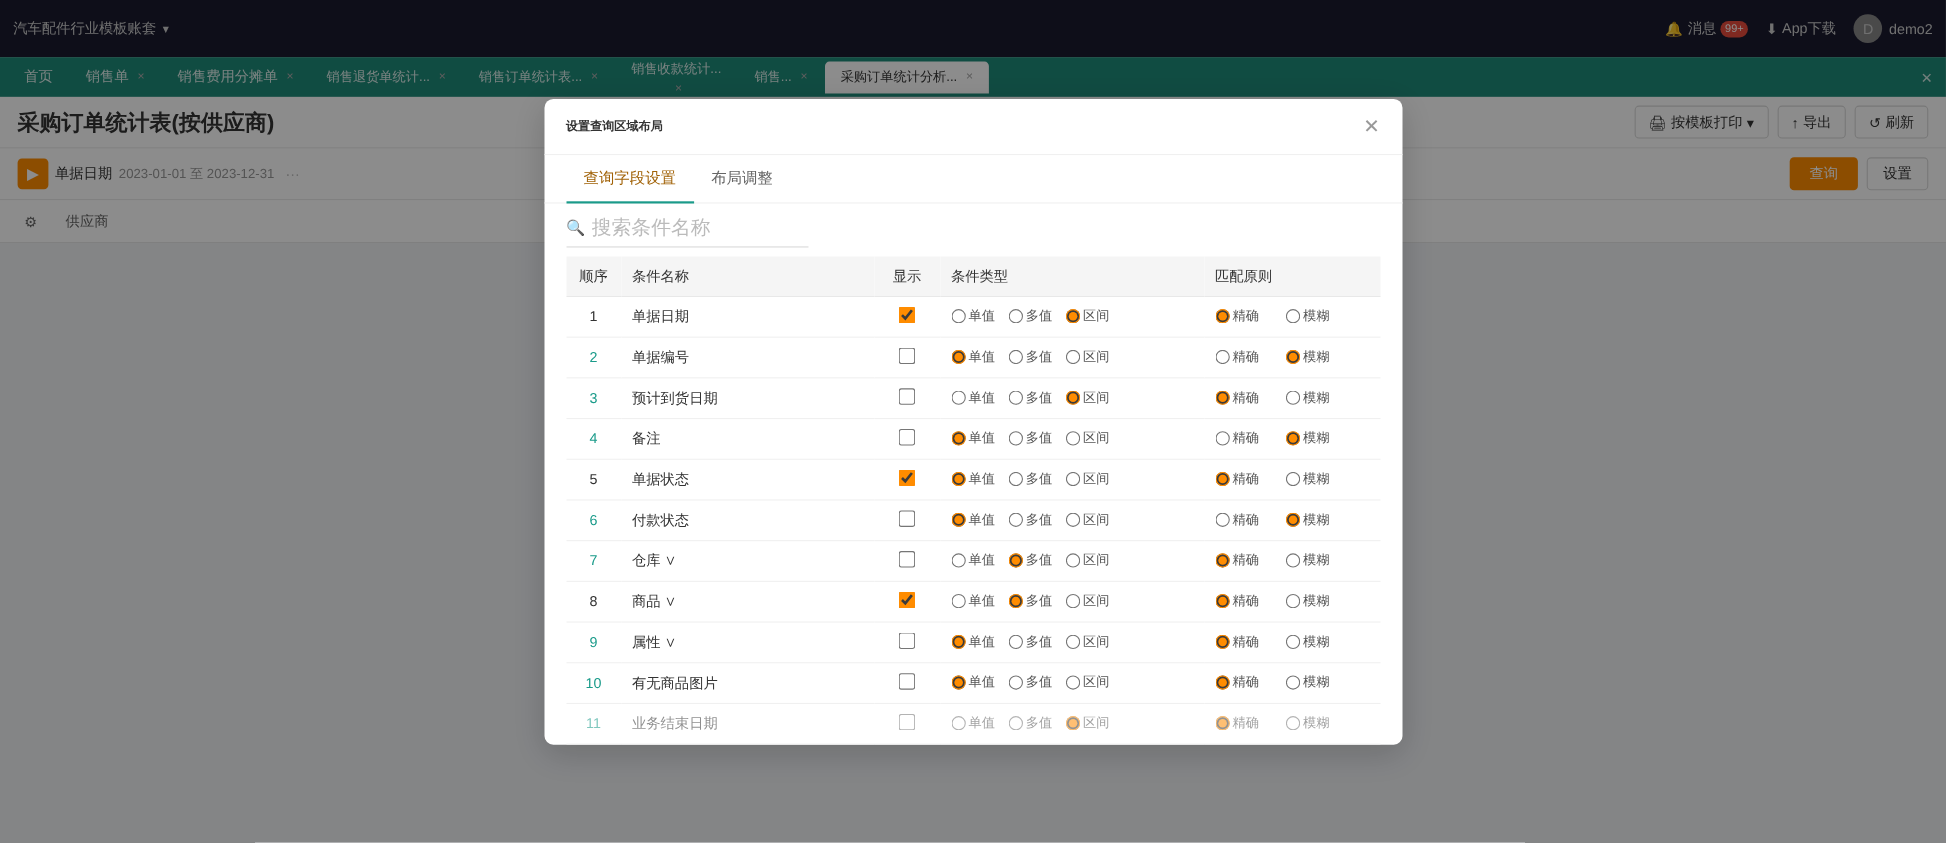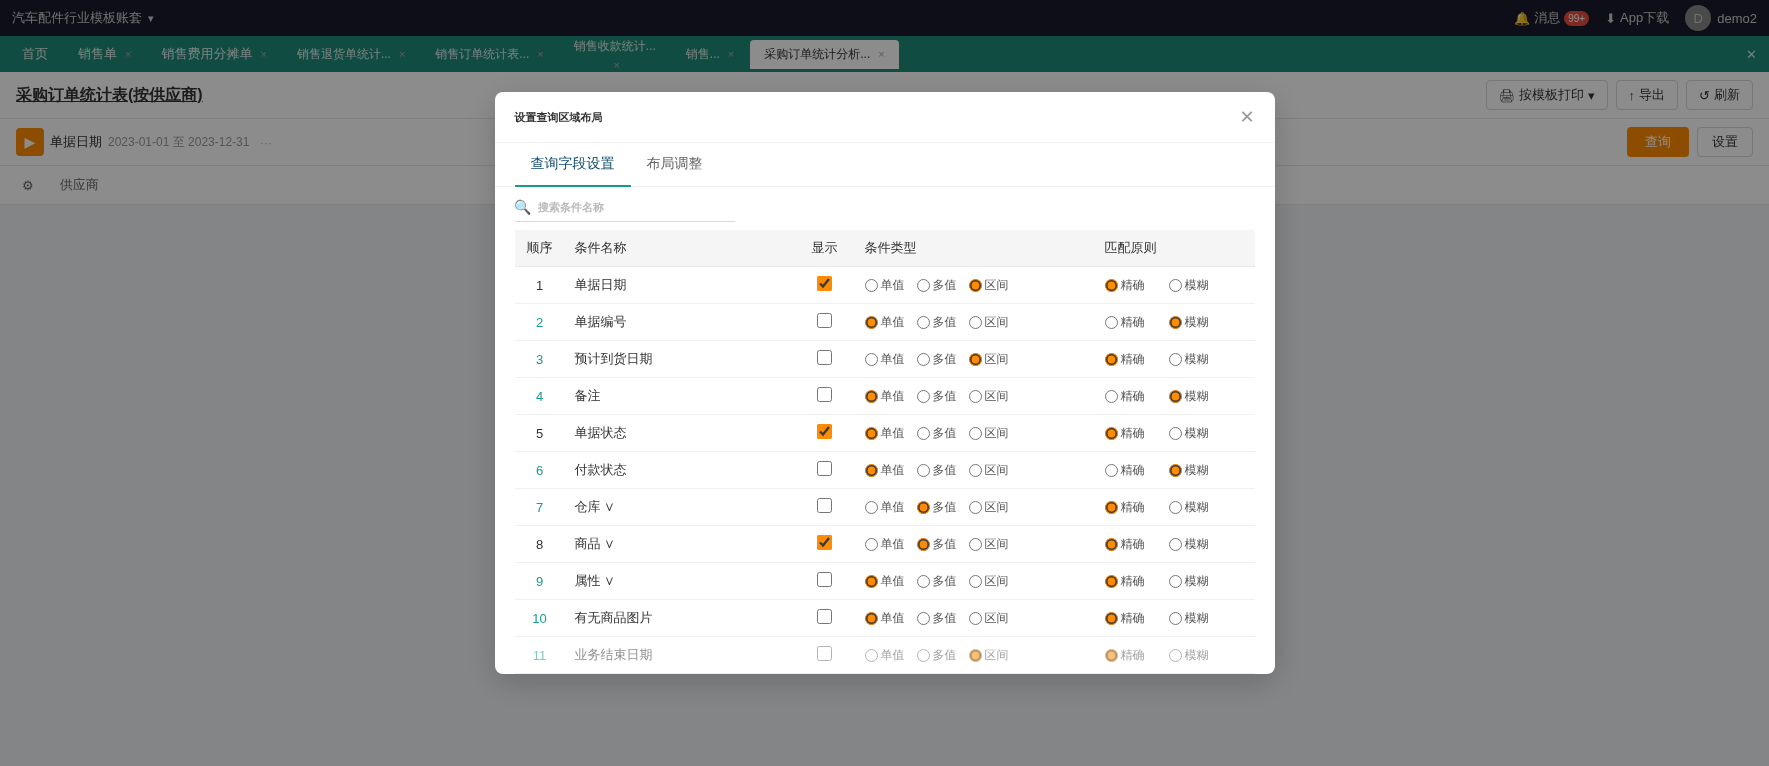--- a/index.html
+++ b/index.html
@@ -1,20 +1,20 @@
 <!DOCTYPE html>
 <html><head>
   <meta charset="utf-8">
   <style>
     * { box-sizing: border-box; margin: 0; padding: 0; }
     body { font-family: 'Microsoft YaHei', Arial, sans-serif; font-size: 13px; background: #f0f2f5; overflow: hidden; }
 
     
     .top-bar {
-      height: 36px;
+      height: 52px;
       background: #1a1a2e;
       display: flex;
       align-items: center;
       justify-content: space-between;
       padding: 0 12px;
       color: #ccc;
     }
     .top-bar-left { font-size: 13px; color: #ccc; display: flex; align-items: center; gap: 6px; }
     .top-bar-right { display: flex; align-items: center; gap: 16px; }
     .top-bar-right .badge { background: #e74c3c; color: #fff; border-radius: 10px; font-size: 10px; padding: 2px 4px; }
@@ -47,21 +47,21 @@
 
     
     .page-header {
       background: #fff;
       padding: 8px 16px;
       display: flex;
       align-items: center;
       justify-content: space-between;
       border-bottom: 1px solid #e8e8e8;
     }
-    .page-title { font-size: 16px; font-weight: bold; color: #333; text-decoration: underline; }
+    .page-title { font-size: 20px; font-weight: bold; color: #333; }
     .page-actions { display: flex; gap: 8px; }
     .btn-outline { padding: 5px 12px; border: 1px solid #d9d9d9; background: #fff; border-radius: 4px; cursor: pointer; font-size: 13px; color: #333; display: flex; align-items: center; gap: 4px; }
 
     
     .toolbar {
       background: #fff;
       padding: 8px 16px;
       display: flex;
       align-items: center;
       gap: 8px;
@@ -101,26 +101,26 @@
       align-items: center;
       justify-content: space-between;
       border-bottom: 1px solid #f0f0f0;
     }
     .dialog-title { font-size: 11px; font-weight: bold; color: #333; }
     .dialog-close { cursor: pointer; color: #999; font-size: 18px; line-height: 1; }
 
     
     .dialog-tabs { padding: 0 20px; border-bottom: 1px solid #f0f0f0; display: flex; gap: 0; }
     .dialog-tab { padding: 12px 16px; font-size: 14px; color: #666; cursor: pointer; border-bottom: 2px solid transparent; margin-bottom: -1px; }
-    .dialog-tab.active { color: #0c4a6e; border-bottom-color: #1a9b8a; font-weight: 500; }
+    .dialog-tab.active { color: #a16207; border-bottom-color: #1a9b8a; font-weight: 500; }
 
     
     .dialog-search { padding: 12px 20px 8px; }
     .search-box { display: flex; align-items: center; border-bottom: 1px solid #d9d9d9; padding-bottom: 6px; width: 220px; }
-    .search-box input { border: none; outline: none; font-size: 11px; color: #333; flex: 1; background: transparent; font-weight: bold; }
+    .search-box input { border: none; outline: none; font-size: 18px; color: #333; flex: 1; background: transparent; }
     .search-box input::placeholder { color: #bbb; }
     .search-icon { color: #bbb; margin-right: 6px; font-size: 14px; }
 
     
     .dialog-table-wrap { flex: 1; overflow-y: auto; padding: 0 20px; }
     .dialog-table { width: 100%; border-collapse: collapse; }
     .dialog-table thead th {
       background: #f5f5f5;
       padding: 9px 10px;
       text-align: left;

